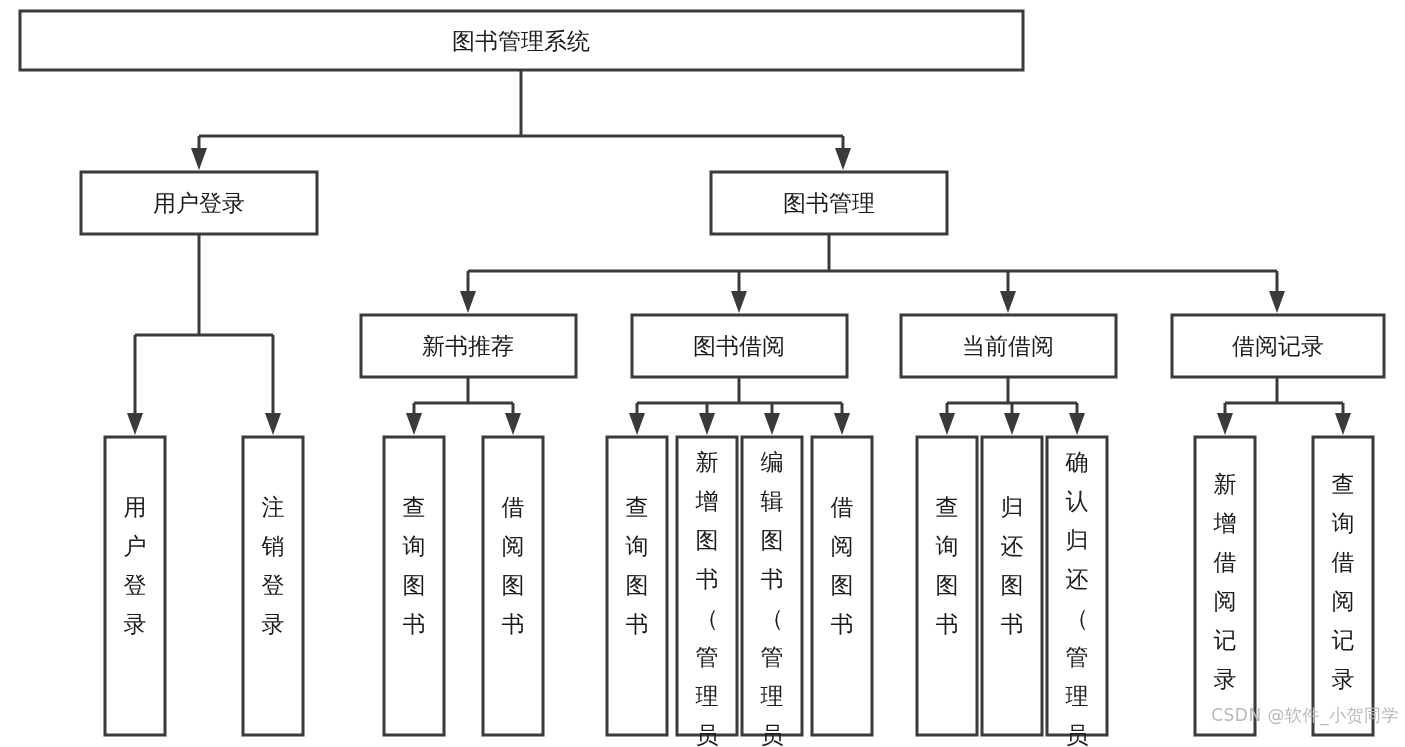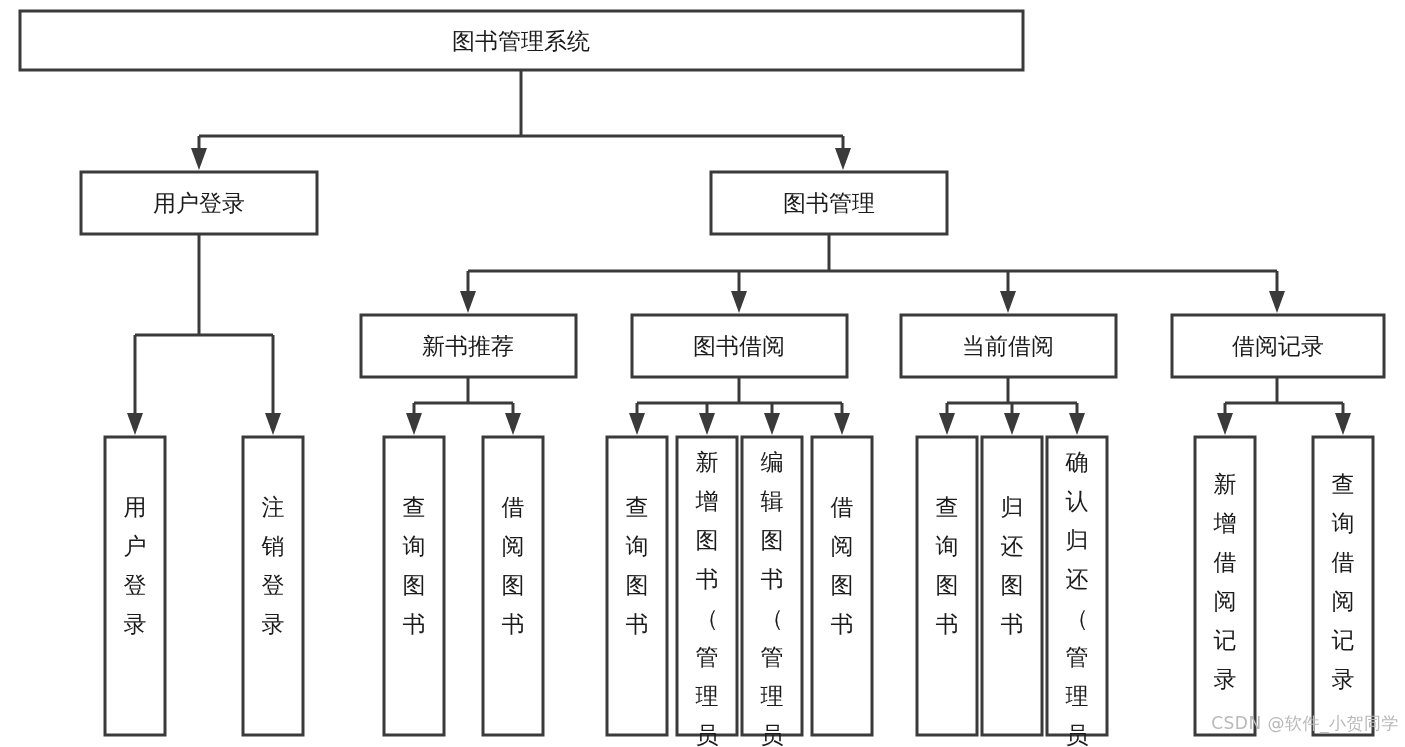--- a/index.html
+++ b/index.html
@@ -22,21 +22,21 @@
     font-family:"DejaVu Sans","Liberation Sans",sans-serif;
     fill:#1b1b1b;font-size:23px;
     text-anchor:middle;
   }
   .link-line{
     stroke:#3a3a3a;stroke-width:3;fill:none;
     stroke-linecap:butt;stroke-linejoin:miter;
   }
   .arrow-head{fill:#3a3a3a;}
   .watermark{
-    position:absolute;right:6px;bottom:12px;
+    position:absolute;right:6px;bottom:20px;
     font-family:"DejaVu Sans","Liberation Sans",sans-serif;
     font-size:17px;color:#b9b9b9;letter-spacing:.5px;
     user-select:none;white-space:nowrap;
   }
 </style>
 </head>
 <body>
 
 <svg id="diagram" viewBox="0 0 1405 747" xmlns="http://www.w3.org/2000/svg">
 

